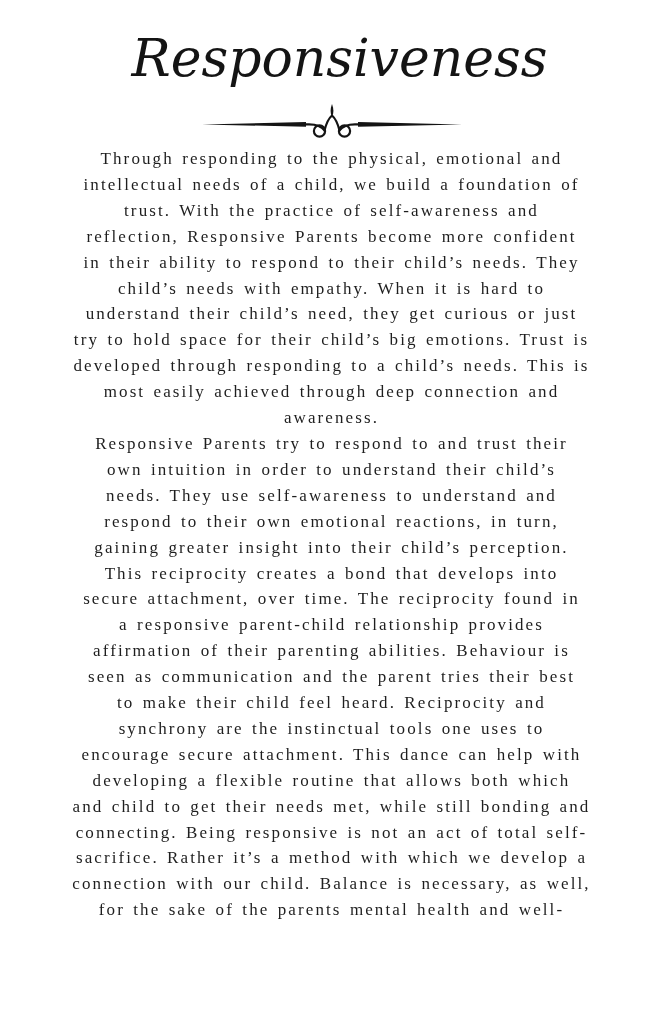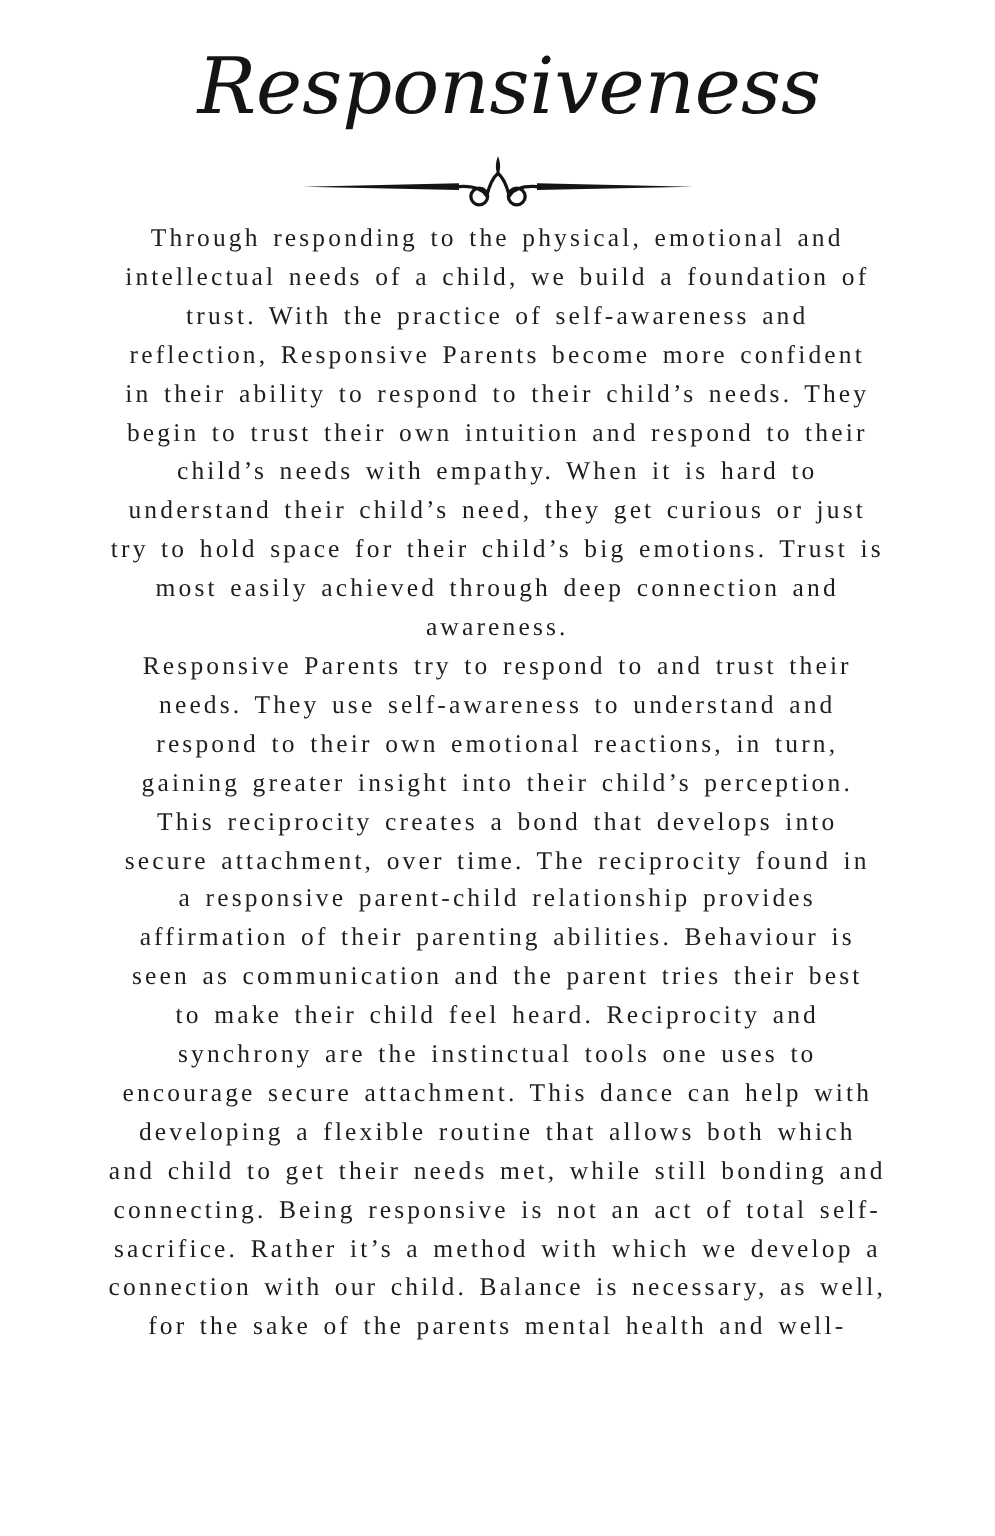--- a/index.html
+++ b/index.html
@@ -88,29 +88,30 @@
     </svg>
   </div>
 
   <div class="body-text">
     <div class="para">
         <div class="line">Through responding to the physical, emotional and</div>
         <div class="line">intellectual needs of a child, we build a foundation of</div>
         <div class="line">trust. With the practice of self-awareness and</div>
         <div class="line">reflection, Responsive Parents become more confident</div>
         <div class="line">in their ability to respond to their child’s needs. They</div>
-        <div class="line">begin to trust their own intuition and respond to their</div>
         <div class="line">child’s needs with empathy. When it is hard to</div>
         <div class="line">understand their child’s need, they get curious or just</div>
         <div class="line">try to hold space for their child’s big emotions. Trust is</div>
+        <div class="line">developed through responding to a child’s needs. This is</div>
         <div class="line">most easily achieved through deep connection and</div>
         <div class="line">awareness.</div>
       </div>
     <div class="para">
         <div class="line">Responsive Parents try to respond to and trust their</div>
+        <div class="line">own intuition in order to understand their child’s</div>
         <div class="line">needs. They use self-awareness to understand and</div>
         <div class="line">respond to their own emotional reactions, in turn,</div>
         <div class="line">gaining greater insight into their child’s perception.</div>
         <div class="line">This reciprocity creates a bond that develops into</div>
         <div class="line">secure attachment, over time. The reciprocity found in</div>
         <div class="line">a responsive parent-child relationship provides</div>
         <div class="line">affirmation of their parenting abilities. Behaviour is</div>
         <div class="line">seen as communication and the parent tries their best</div>
         <div class="line">to make their child feel heard. Reciprocity and</div>
         <div class="line">synchrony are the instinctual tools one uses to</div>

